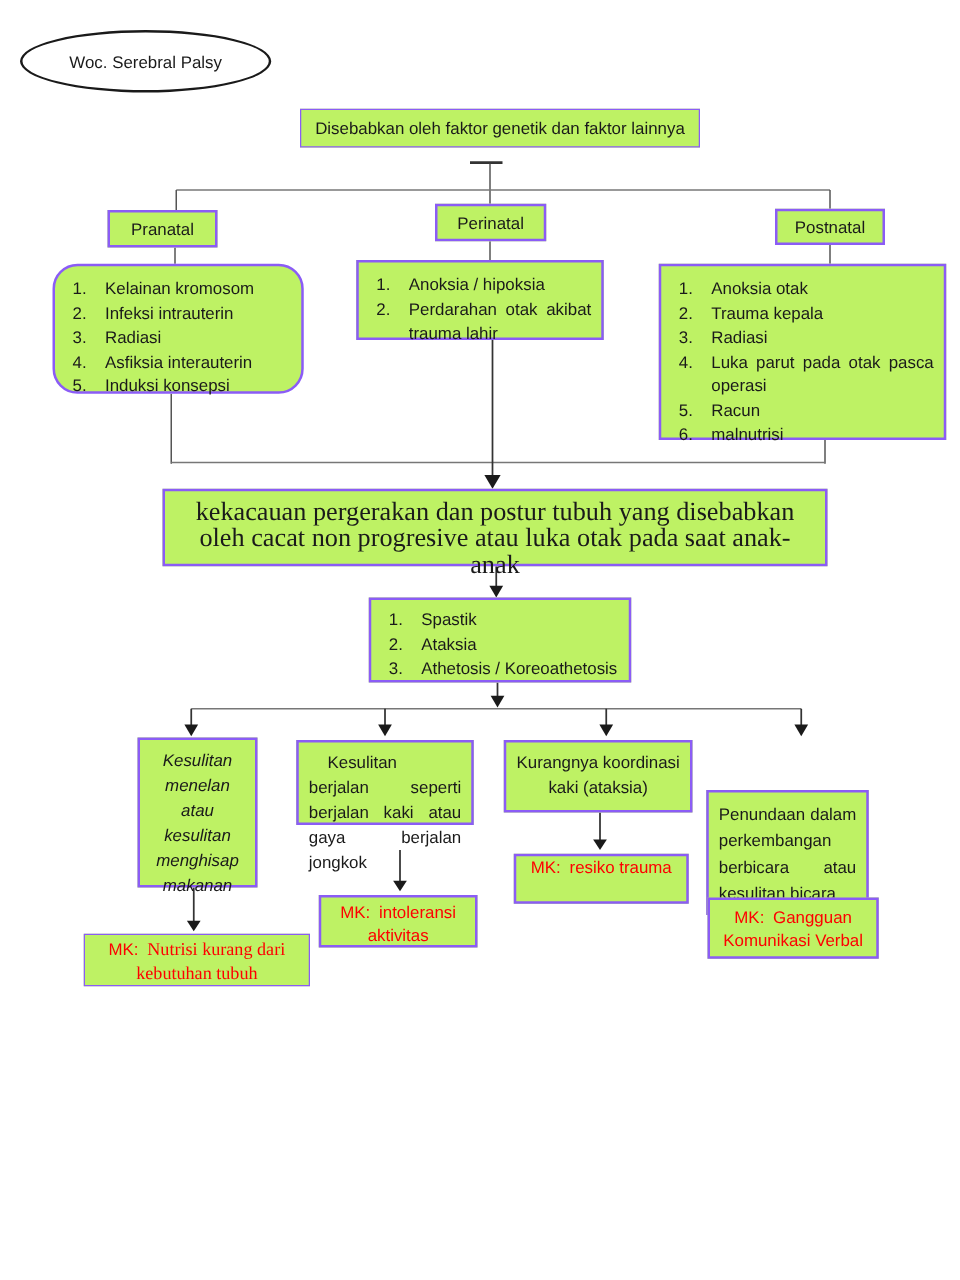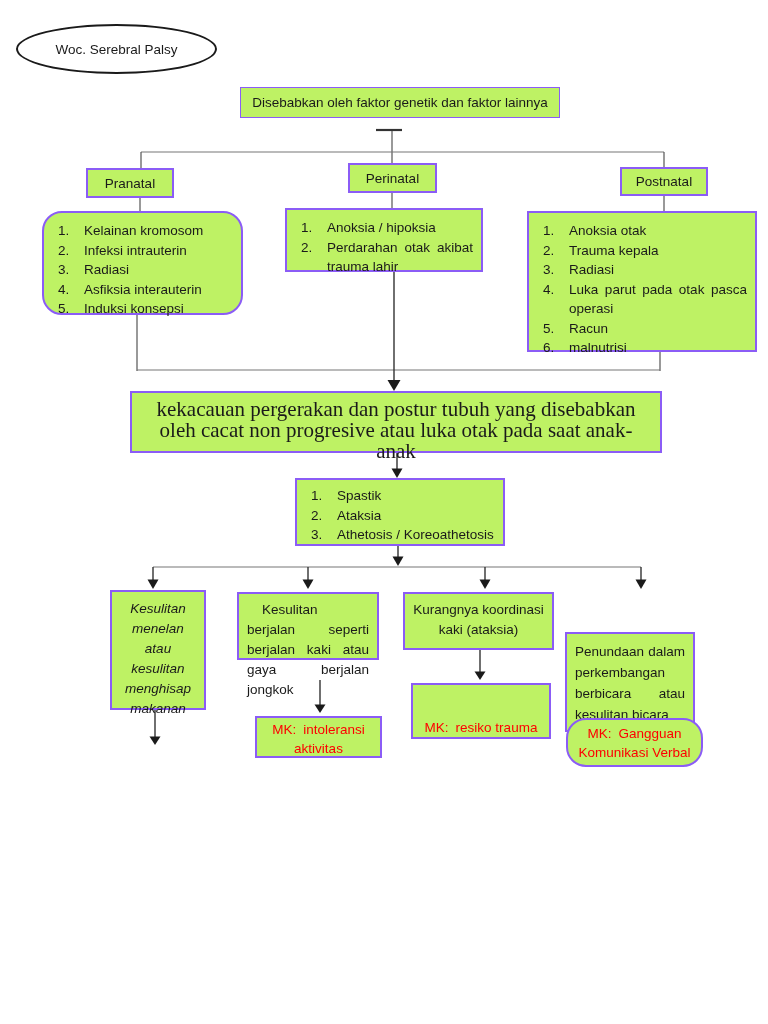--- a/index.html
+++ b/index.html
@@ -44,22 +44,22 @@
       padding:6px 8px 0 8px;line-height:20px;text-indent:15px;}
   .s3{left:403px;top:592px;width:151px;height:58px;text-align:center;
       padding:6px 6px 0 6px;line-height:20px;}
   .s4{left:565px;top:592px;width:130px;height:100px;text-align:justify;
       padding:7px 8px 0 8px;line-height:21px;margin-top:40px;}
   .mk{border-width:2px;color:var(--mk-color,#fe0000);text-align:center;font-size:13.5px;line-height:18.5px;}
   .mk .pfx{margin-right:7px;}
   .mk1{left:67px;top:747px;width:181px;height:42px;border-width:1.6px;padding-top:3px;}
   .mk1 .mk-text{font-family:"Liberation Serif","DejaVu Serif",serif;font-size:14.5px;}
   .mk2{left:255px;top:716px;width:127px;height:42px;padding-top:3px;}
-  .mk3{left:411px;top:683px;width:140px;height:56px;display:flex;align-items:flex-end;justify-content:center;}
-  .mk4{left:566px;top:718px;width:137px;height:49px;padding-top:5px;border-radius:20px;}
+  .mk3{left:411px;top:683px;width:140px;height:40px;display:flex;align-items:flex-start;justify-content:center;}
+  .mk4{left:566px;top:718px;width:137px;height:49px;padding-top:5px;}
   .ln{stroke:#777;stroke-width:1.2;}
   .lnv{stroke:#555;stroke-width:1.2;}
   .stem{stroke:#333;stroke-width:1.4;}
   .ah{fill:#1a1a1a;stroke:none;}
 </style>
 </head>
 <body>
 
 <div class="page">
 
@@ -174,20 +174,23 @@
   <div class="box sym s2">
     <span>Kesulitan berjalan seperti berjalan kaki atau gaya berjalan jongkok</span>
   </div>
   <div class="box sym s3">
     <span>Kurangnya koordinasi kaki (ataksia)</span>
   </div>
   <div class="box sym s4">
     <span>Penundaan dalam perkembangan berbicara atau kesulitan bicara</span>
   </div>
 
+  <div class="box mk mk1">
+    <span class="pfx">MK:</span><span class="mk-text">Nutrisi kurang dari kebutuhan tubuh</span>
+  </div>
   <div class="box mk mk2">
     <span class="pfx">MK:</span><span class="mk-text">intoleransi aktivitas</span>
   </div>
   <div class="box mk mk3">
     <span><span class="pfx">MK:</span><span class="mk-text">resiko trauma</span></span>
   </div>
   <div class="box mk mk4">
     <span class="pfx">MK:</span><span class="mk-text">Gangguan Komunikasi Verbal</span>
   </div>
 

